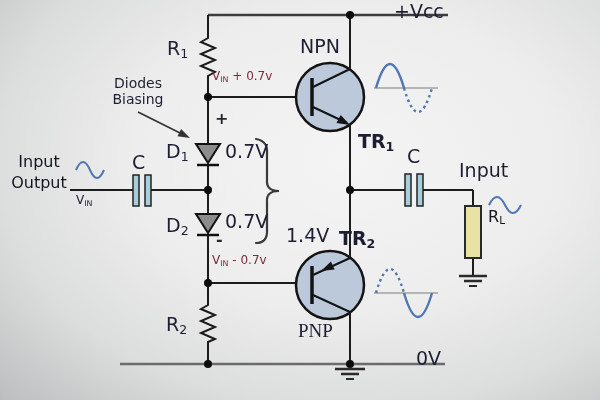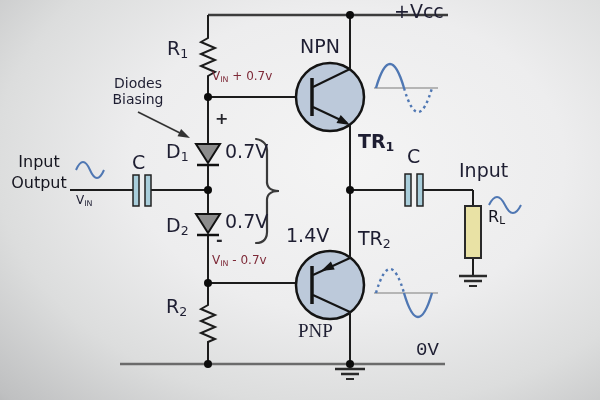--- a/index.html
+++ b/index.html
@@ -164,34 +164,34 @@
 
   <div class="lbl" style="left:286px;top:181px;margin-top:44px;">1.4V</div>
 
   <div class="lbl" style="left:166px;top:215px;"><span>D</span><span class="sub">2</span></div>
   <div class="lbl" style="left:225px;top:211px;">0.7V</div>
 
   <div class="lbl sign" style="left:216px;top:231px;">-</div>
 
   <div class="lbl red" style="left:212px;top:254px;text-align:right;"><span>V</span><span class="sub">IN</span><span> - 0.7v</span></div>
 
-  <div class="lbl" style="left:166px;top:296px;"><span>R</span><span class="sub">2</span></div>
+  <div class="lbl" style="left:166px;top:314px;"><span>R</span><span class="sub">2</span></div>
 
   <div class="lbl big center" style="left:6px;top:151px;width:66px;line-height:21px;">
     <div>Input</div>
     <div>Output</div>
   </div>
   <div class="lbl" style="left:76px;top:194px;font-size:12px;"><span>V</span><span class="sub">IN</span></div>
   <div class="lbl" style="left:132px;top:152px;">C</div>
 
   <div class="lbl" style="left:300px;top:36px;">NPN</div>
   <div class="lbl" style="left:358px;top:131px;font-weight:bold;"><span>TR</span><span class="sub">1</span></div>
 
-  <div class="lbl" style="left:358px;top:228px;"><span>TR</span><span class="sub">2</span></div>
+  <div class="lbl" style="left:339px;top:228px;font-weight:bold;"><span>TR</span><span class="sub">2</span></div>
   <div class="lbl" style="left:298px;top:320px;font-family:Liberation Serif, serif;">PNP</div>
 
   <div class="lbl" style="left:407px;top:146px;">C</div>
   <div class="lbl" style="left:459px;top:160px;">Input</div>
   <div class="lbl big" style="left:488px;top:208px;"><span>R</span><span class="sub">L</span></div>
 
-  <div class="lbl" style="left:416px;top:340px;font-family:Liberation Mono, monospace;">0V</div>
+  <div class="lbl" style="left:416px;top:348px;">0V</div>
 
 </div>
 
 </body></html>

